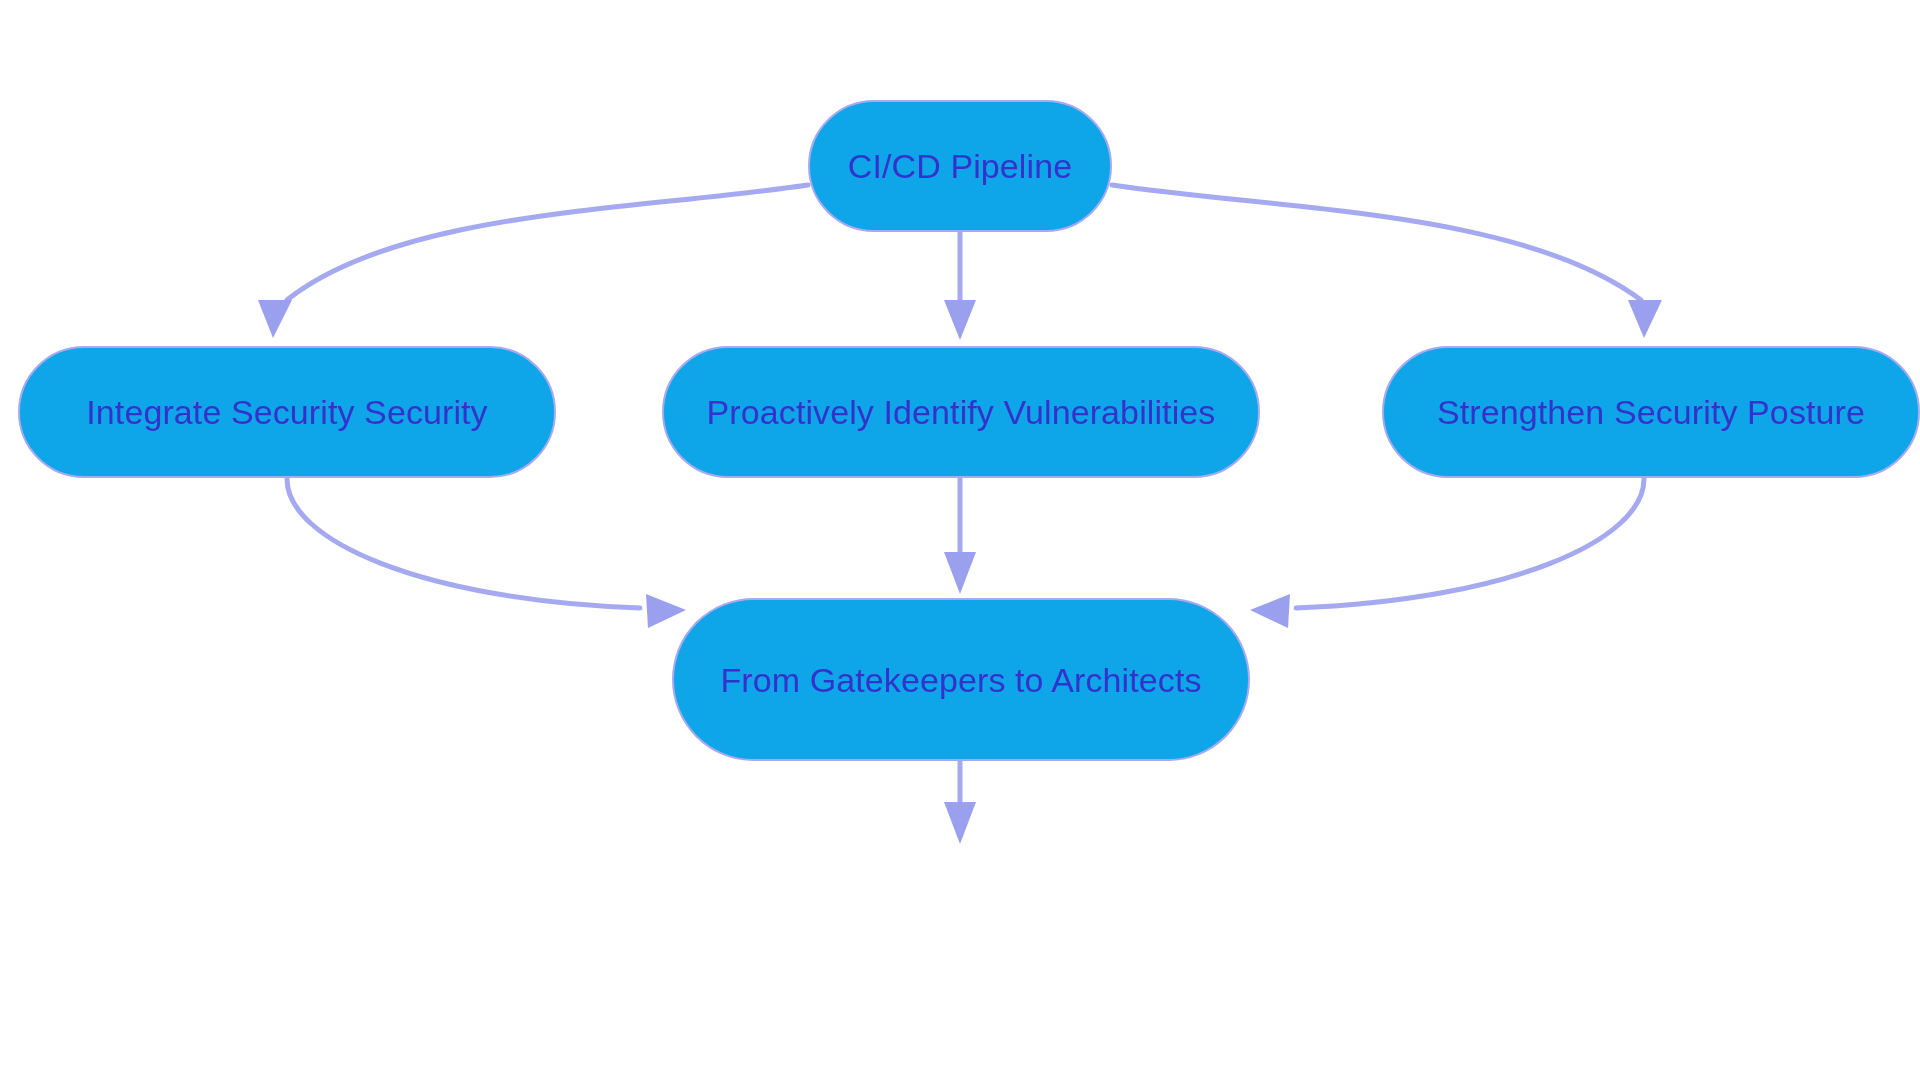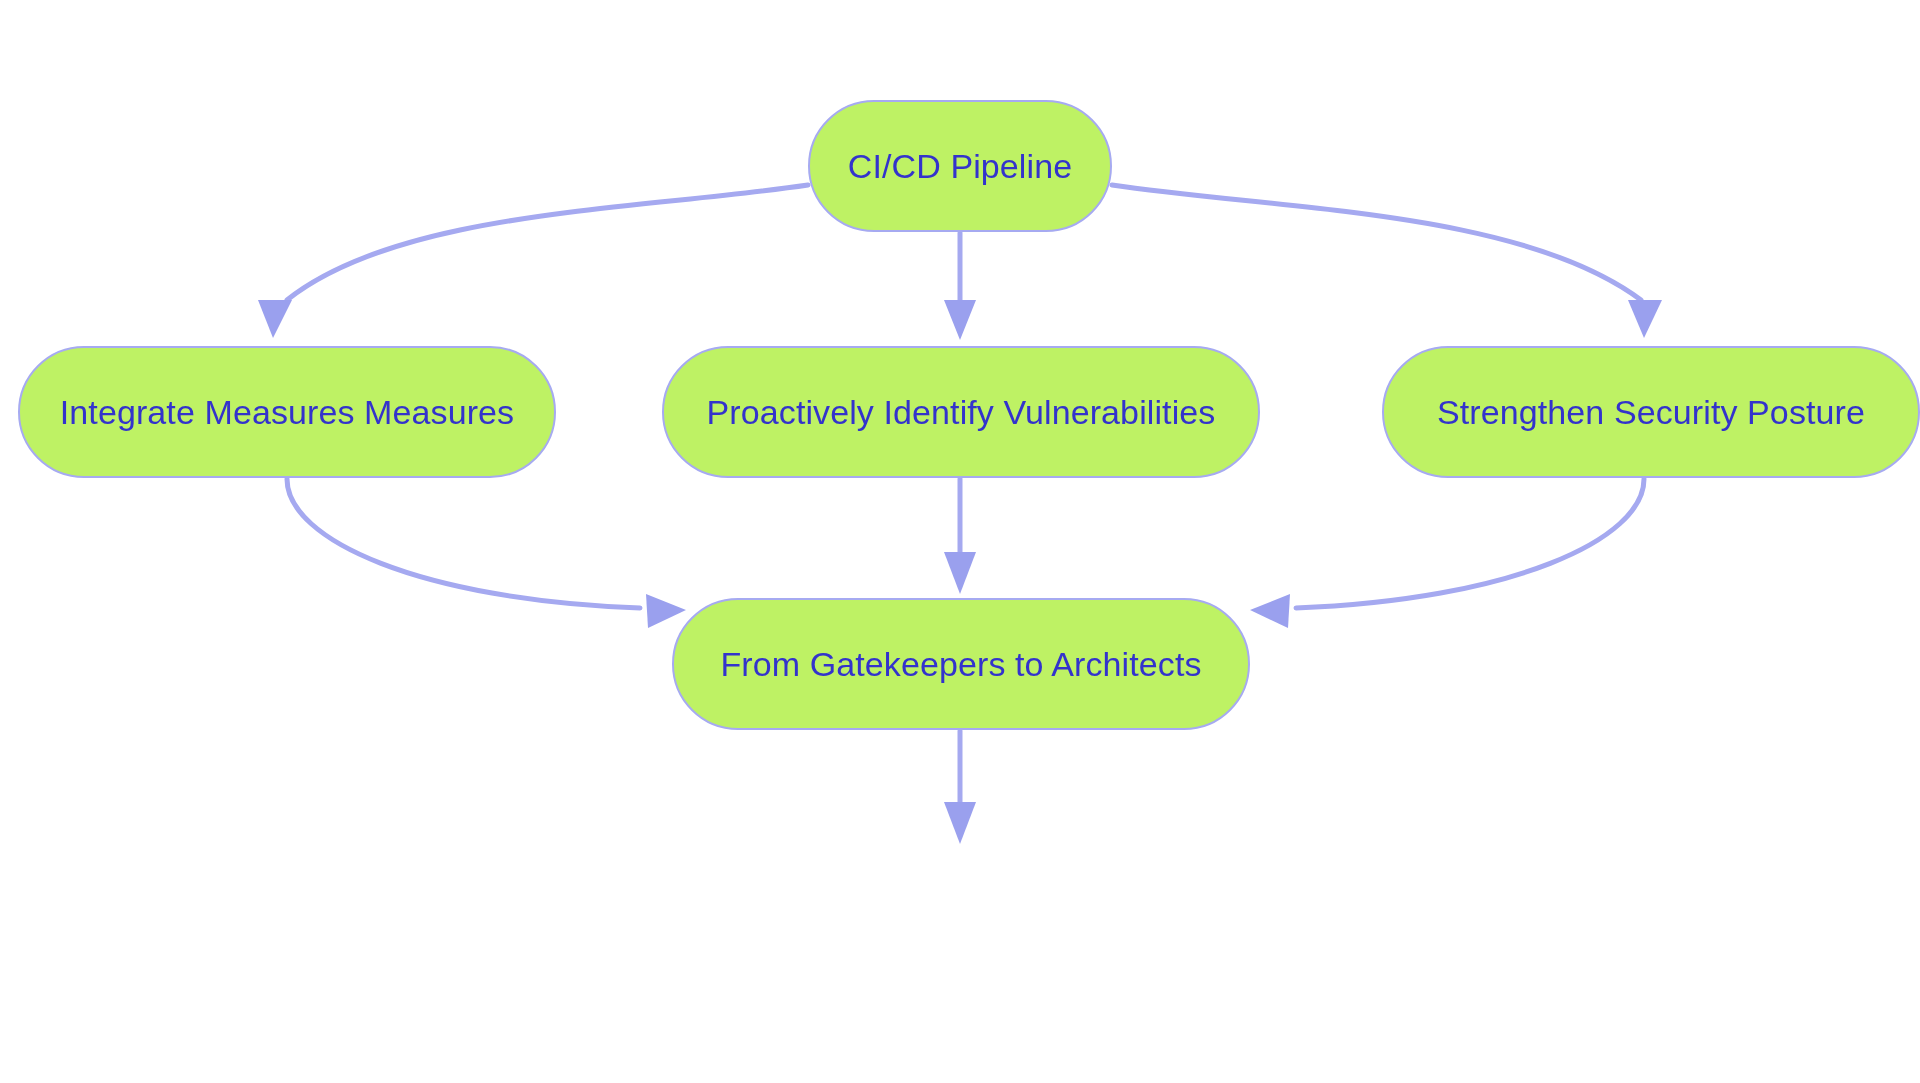--- a/index.html
+++ b/index.html
@@ -26,40 +26,40 @@
     width: 1920px;
     height: 1083px;
     pointer-events: none;
   }
   .node {
     position: absolute;
     box-sizing: border-box;
     display: flex;
     align-items: center;
     justify-content: center;
-    background: #bef264;
+    background: #0ea5e9;
     border: 2px solid #a6aaf1;
     border-radius: 999px;
     color: #3333cc;
     font-size: 34px;
     font-weight: 400;
     letter-spacing: 0.1px;
     white-space: nowrap;
     font-family: "Liberation Sans", sans-serif;
   }
   .node-label {
     color: #3333cc;
     line-height: 1;
     padding: 0 26px;
   }
   #node-cicd        { left: 808px;  top: 100px; width: 304px; height: 132px; }
   #node-integrate   { left: 18px;   top: 346px; width: 538px; height: 132px; }
   #node-proactive   { left: 662px;  top: 346px; width: 598px; height: 132px; }
   #node-strengthen  { left: 1382px; top: 346px; width: 538px; height: 132px; }
-  #node-architects  { left: 672px;  top: 598px; width: 578px; height: 132px; }
+  #node-architects  { left: 672px;  top: 598px; width: 578px; height: 163px; }
   #node-focus       { left: 684px;  top: 846px; width: 554px; height: 132px; }
 </style>
 </head>
 <body>
 
 <div id="flowchart-canvas">
 
   <svg id="edge-layer" viewBox="0 0 1920 1083" width="1920" height="1083" xmlns="http://www.w3.org/2000/svg">
 
     <g>
@@ -96,21 +96,21 @@
       <path d="M 960 731 L 960 802" fill="none" stroke="#a5a9f0" stroke-width="5" stroke-linecap="round"></path>
       <polygon points="960,844 944,802 976,802" fill="#9aa0ee"></polygon>
     </g>
   </svg>
 
   <div class="node" id="node-cicd">
     <span class="node-label">CI/CD Pipeline</span>
   </div>
 
   <div class="node" id="node-integrate">
-    <span class="node-label">Integrate Measures Measures</span>
+    <span class="node-label">Integrate Security Security</span>
   </div>
 
   <div class="node" id="node-strengthen">
     <span class="node-label">Strengthen Security Posture</span>
   </div>
 
   <div class="node" id="node-proactive">
     <span class="node-label">Proactively Identify Vulnerabilities</span>
   </div>
 

